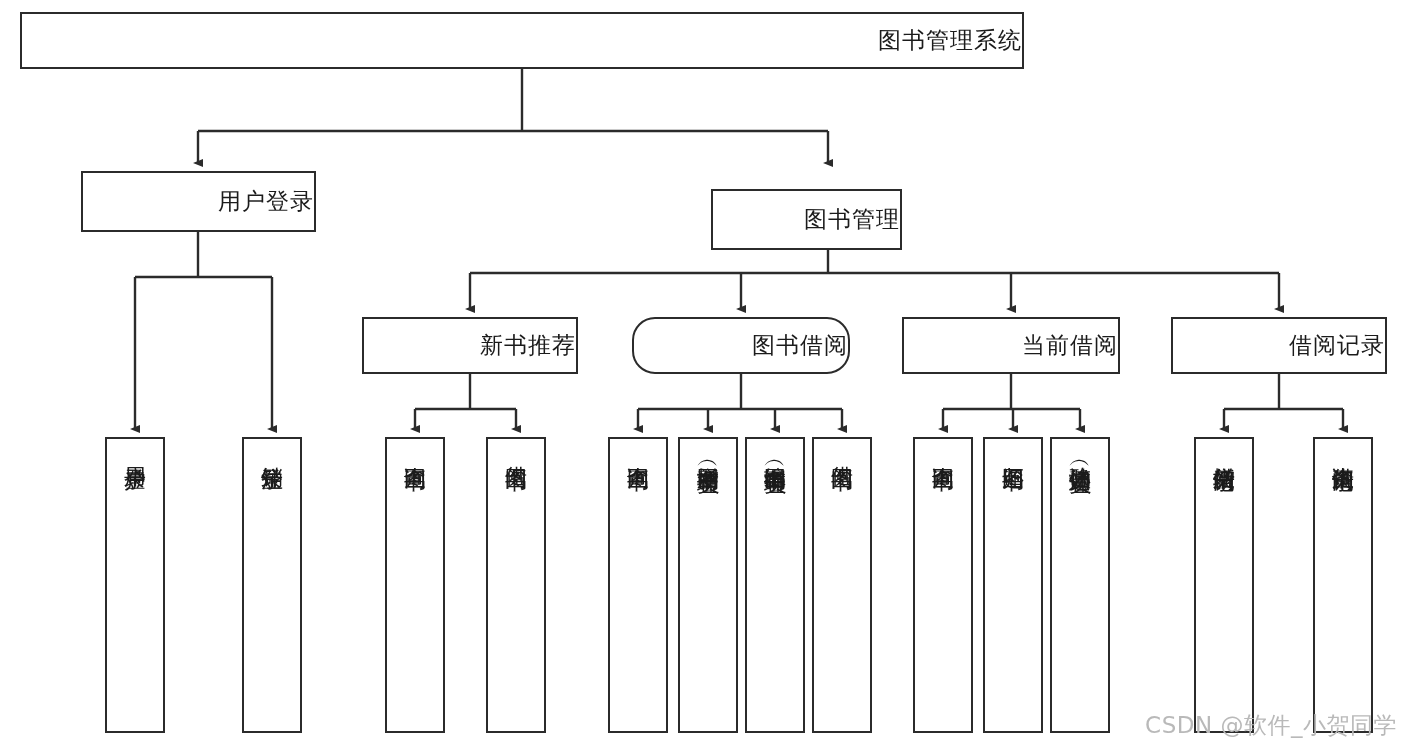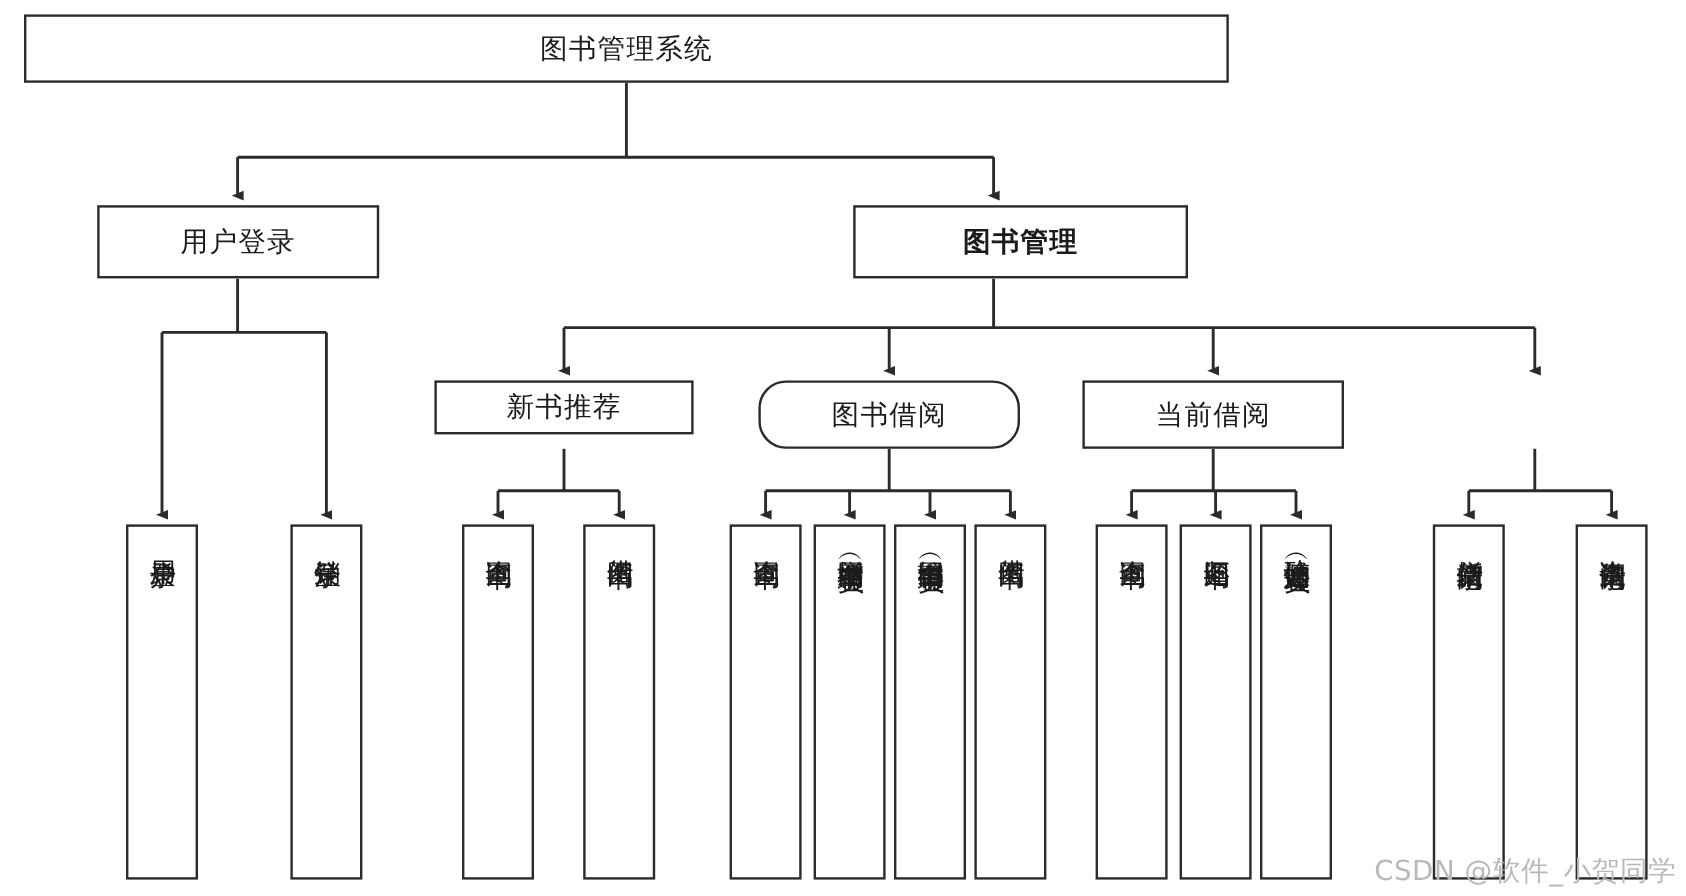--- a/index.html
+++ b/index.html
@@ -17,21 +17,21 @@
     background: #ffffff;
     overflow: hidden;
   }
   .node {
     position: absolute;
     box-sizing: border-box;
     background: #ffffff;
     border: 2px solid #2b2b2b;
     display: flex;
     align-items: center;
-    justify-content: center;
+    justify-content: flex-end;
     color: #1b1b1b;
   }
   .node.horiz {
     font-size: 23px;
     letter-spacing: 1px;
   }
   .node.vert {
     writing-mode: vertical-rl;
     text-orientation: upright;
     font-size: 22px;
@@ -120,32 +120,35 @@
     <path class="edge-line" d="M1343,409 L1343,429" marker-end="url(#arrow)"></path>
   </svg>
 
   <div class="node horiz" style="left:20px; top:12px; width:1004px; height:57px;">
     <span class="node-label">图书管理系统</span>
   </div>
 
   <div class="node horiz" style="left:81px; top:171px; width:235px; height:61px;">
     <span class="node-label">用户登录</span>
   </div>
-  <div class="node horiz" style="left:711px; top:171px; width:279px; height:61px;font-weight:bold;">
+  <div class="node horiz" style="left:711px; top:189px; width:191px; height:61px;">
     <span class="node-label">图书管理</span>
   </div>
 
-  <div class="node horiz" style="left:362px; top:317px; width:216px; height:45px;">
+  <div class="node horiz" style="left:362px; top:317px; width:216px; height:57px;">
     <span class="node-label">新书推荐</span>
   </div>
   <div class="node horiz" style="left:632px; top:317px; width:218px; height:57px;border-radius:23px;">
     <span class="node-label">图书借阅</span>
   </div>
   <div class="node horiz" style="left:902px; top:317px; width:218px; height:57px;">
     <span class="node-label">当前借阅</span>
+  </div>
+  <div class="node horiz" style="left:1171px; top:317px; width:216px; height:57px;">
+    <span class="node-label">借阅记录</span>
   </div>
 
   <div class="node vert" style="left:105px; top:437px; width:60px; height:296px;">
     <span class="node-label">用户登录</span>
   </div>
   <div class="node vert" style="left:242px; top:437px; width:60px; height:296px;">
     <span class="node-label">注销登录</span>
   </div>
   <div class="node vert" style="left:385px; top:437px; width:60px; height:296px;">
     <span class="node-label">查询图书</span>

